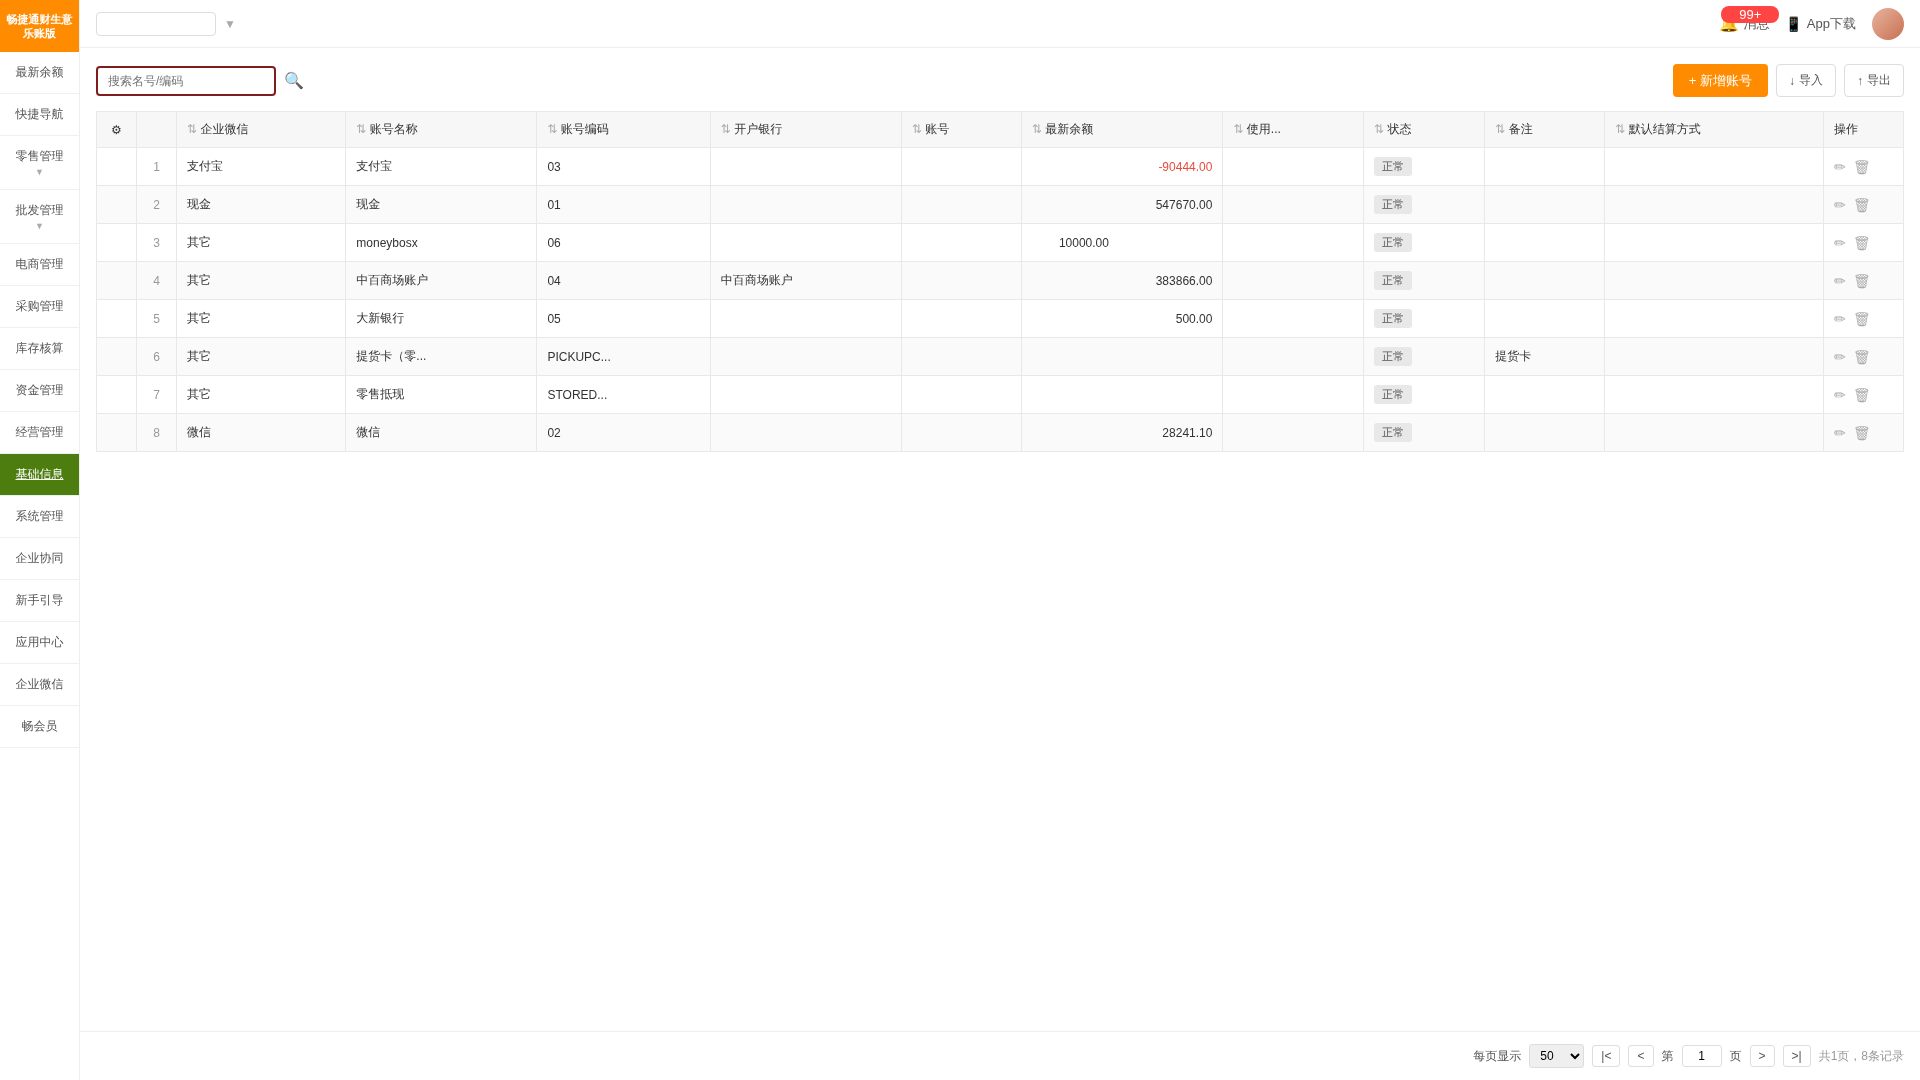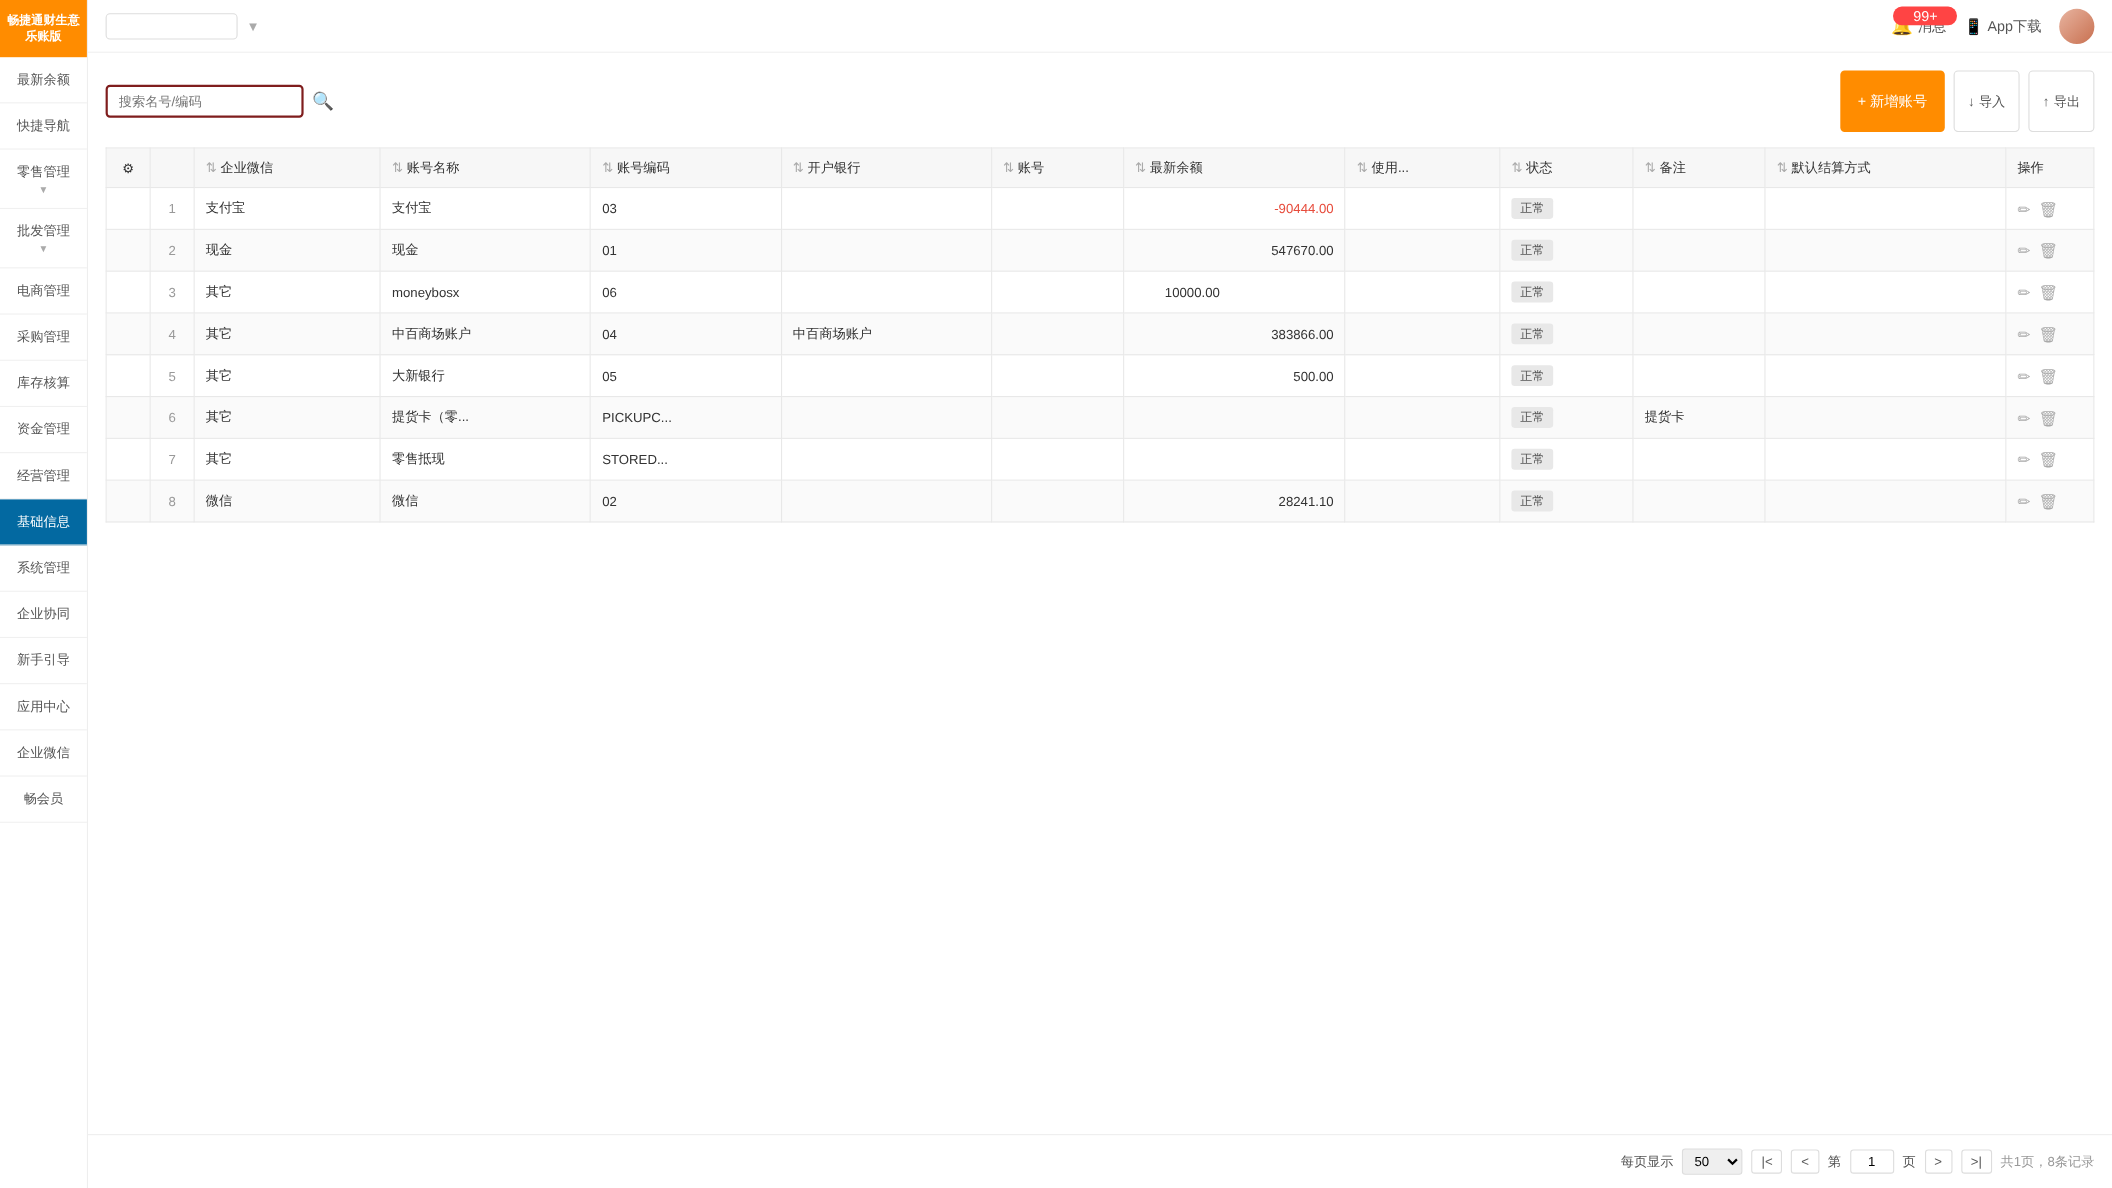--- a/index.html
+++ b/index.html
@@ -3,21 +3,21 @@
   <meta charset="utf-8">
   <style>
     * { margin: 0; padding: 0; box-sizing: border-box; }
     body { font-family: 'Microsoft YaHei', Arial, sans-serif; font-size: 13px; background: #f5f5f5; display: flex; height: 1080px; width: 1920px; overflow: hidden; }
 
     
     .sidebar { width: 80px; background: #fff; display: flex; flex-direction: column; border-right: 1px solid #eee; min-height: 1080px; }
     .logo-area { background: #ff8c00; height: 52px; display: flex; align-items: center; justify-content: center; }
     .logo-text { color: #fff; font-size: 11px; font-weight: bold; text-align: center; line-height: 1.3; }
     .sidebar-item { padding: 12px 5px; text-align: center; cursor: pointer; color: #555; font-size: 12px; border-bottom: 1px solid #f0f0f0; }
-    .sidebar-item.active { background: #0369a1; color: #fff; }
+    .sidebar-item.active { background: #4d7c0f; color: #fff; text-decoration: underline; }
     .sidebar-item.has-sub { display: flex; flex-direction: column; align-items: center; justify-content: center; gap: 2px; }
 
     
     .main-area { flex: 1; display: flex; flex-direction: column; overflow: hidden; }
     .topbar { height: 48px; background: #fff; border-bottom: 1px solid #eee; display: flex; align-items: center; justify-content: space-between; padding: 0 16px; }
     .topbar-left { display: flex; align-items: center; gap: 8px; }
     .search-box-top { border: 1px solid #ddd; border-radius: 4px; padding: 4px 10px; width: 120px; font-size: 12px; }
     .topbar-right { display: flex; align-items: center; gap: 16px; font-size: 13px; color: #555; }
     .topbar-msg { position: relative; cursor: pointer; display: flex; align-items: center; gap: 4px; }
     .badge { position: absolute; top: -8px; right: -10px; background: #ff4444; color: #fff; font-size: 13px; border-radius: 8px; padding: 1px 18px; }
@@ -30,21 +30,21 @@
     .tab.active { background: #fff; color: #333; border-top: 2px solid #00bcd4; }
     .tab-close { color: #999; font-size: 11px; cursor: pointer; }
 
     
     .content { flex: 1; background: #fff; padding: 16px; overflow: auto; }
     .toolbar { display: flex; align-items: center; justify-content: space-between; margin-bottom: 14px; }
     .search-area { display: flex; align-items: center; gap: 8px; }
     .search-input { border: 2px solid #7f1d1d; border-radius: 4px; padding: 6px 10px; width: 180px; font-size: 12px; outline: none; }
     .search-icon-btn { border: none; background: none; cursor: pointer; color: #999; font-size: 16px; }
     .action-buttons { display: flex; gap: 8px; }
-    .btn-add { background: #ff8c00; color: #fff; border: none; border-radius: 4px; padding: 19px 16px; cursor: pointer; font-size: 13px; }
+    .btn-add { background: #ff8c00; color: #fff; border: none; border-radius: 4px; padding: 7px 16px; cursor: pointer; font-size: 13px; }
     .btn-import, .btn-export { background: #fff; color: #555; border: 1px solid #ddd; border-radius: 4px; padding: 7px 12px; cursor: pointer; font-size: 12px; display: flex; align-items: center; gap: 4px; }
 
     
     .data-table { width: 100%; border-collapse: collapse; }
     .data-table th { background: #f7f7f7; border: 1px solid #e8e8e8; padding: 9px 10px; text-align: left; font-weight: 500; color: #333; font-size: 12px; white-space: nowrap; }
     .data-table td { border: 1px solid #e8e8e8; padding: 9px 10px; color: #333; font-size: 12px; white-space: nowrap; }
     .data-table tr:nth-child(even) td { background: #fafafa; }
     .data-table .row-num { color: #999; text-align: center; width: 40px; }
     .status-normal { background: #e8e8e8; border-radius: 3px; padding: 2px 8px; color: #555; font-size: 11px; display: inline-block; }
     .action-edit { color: #aaa; cursor: pointer; font-size: 14px; margin-right: 4px; }

